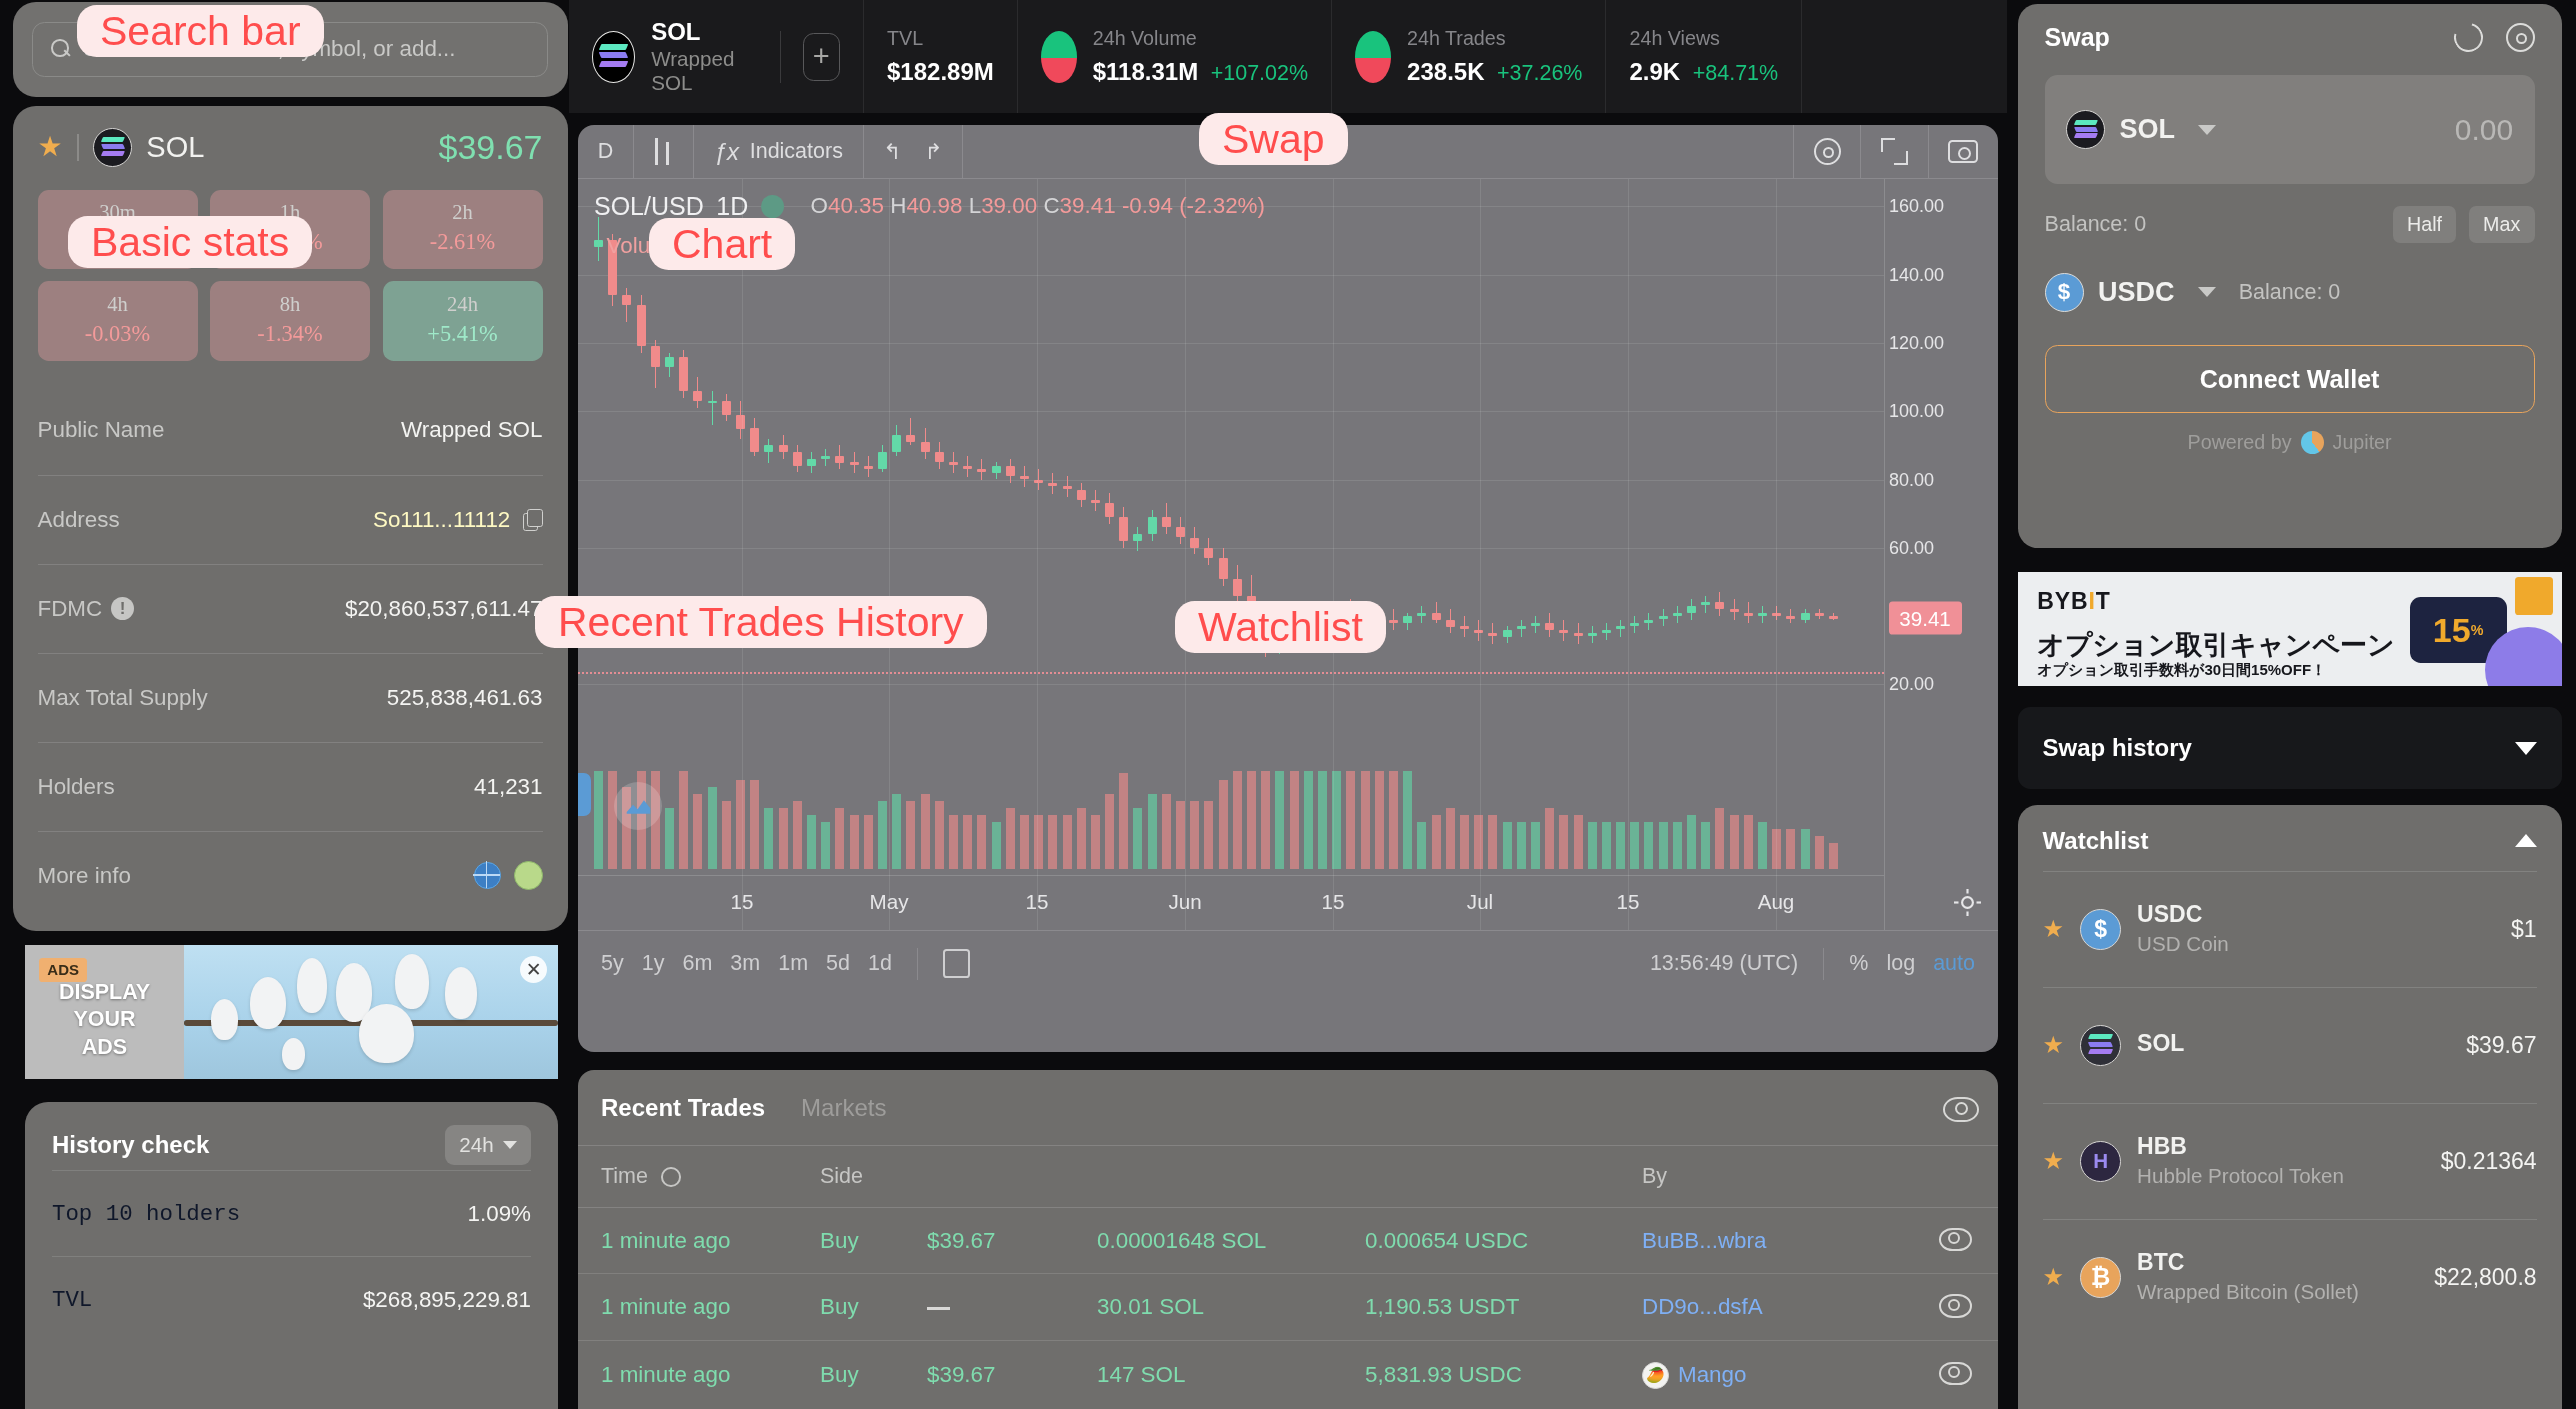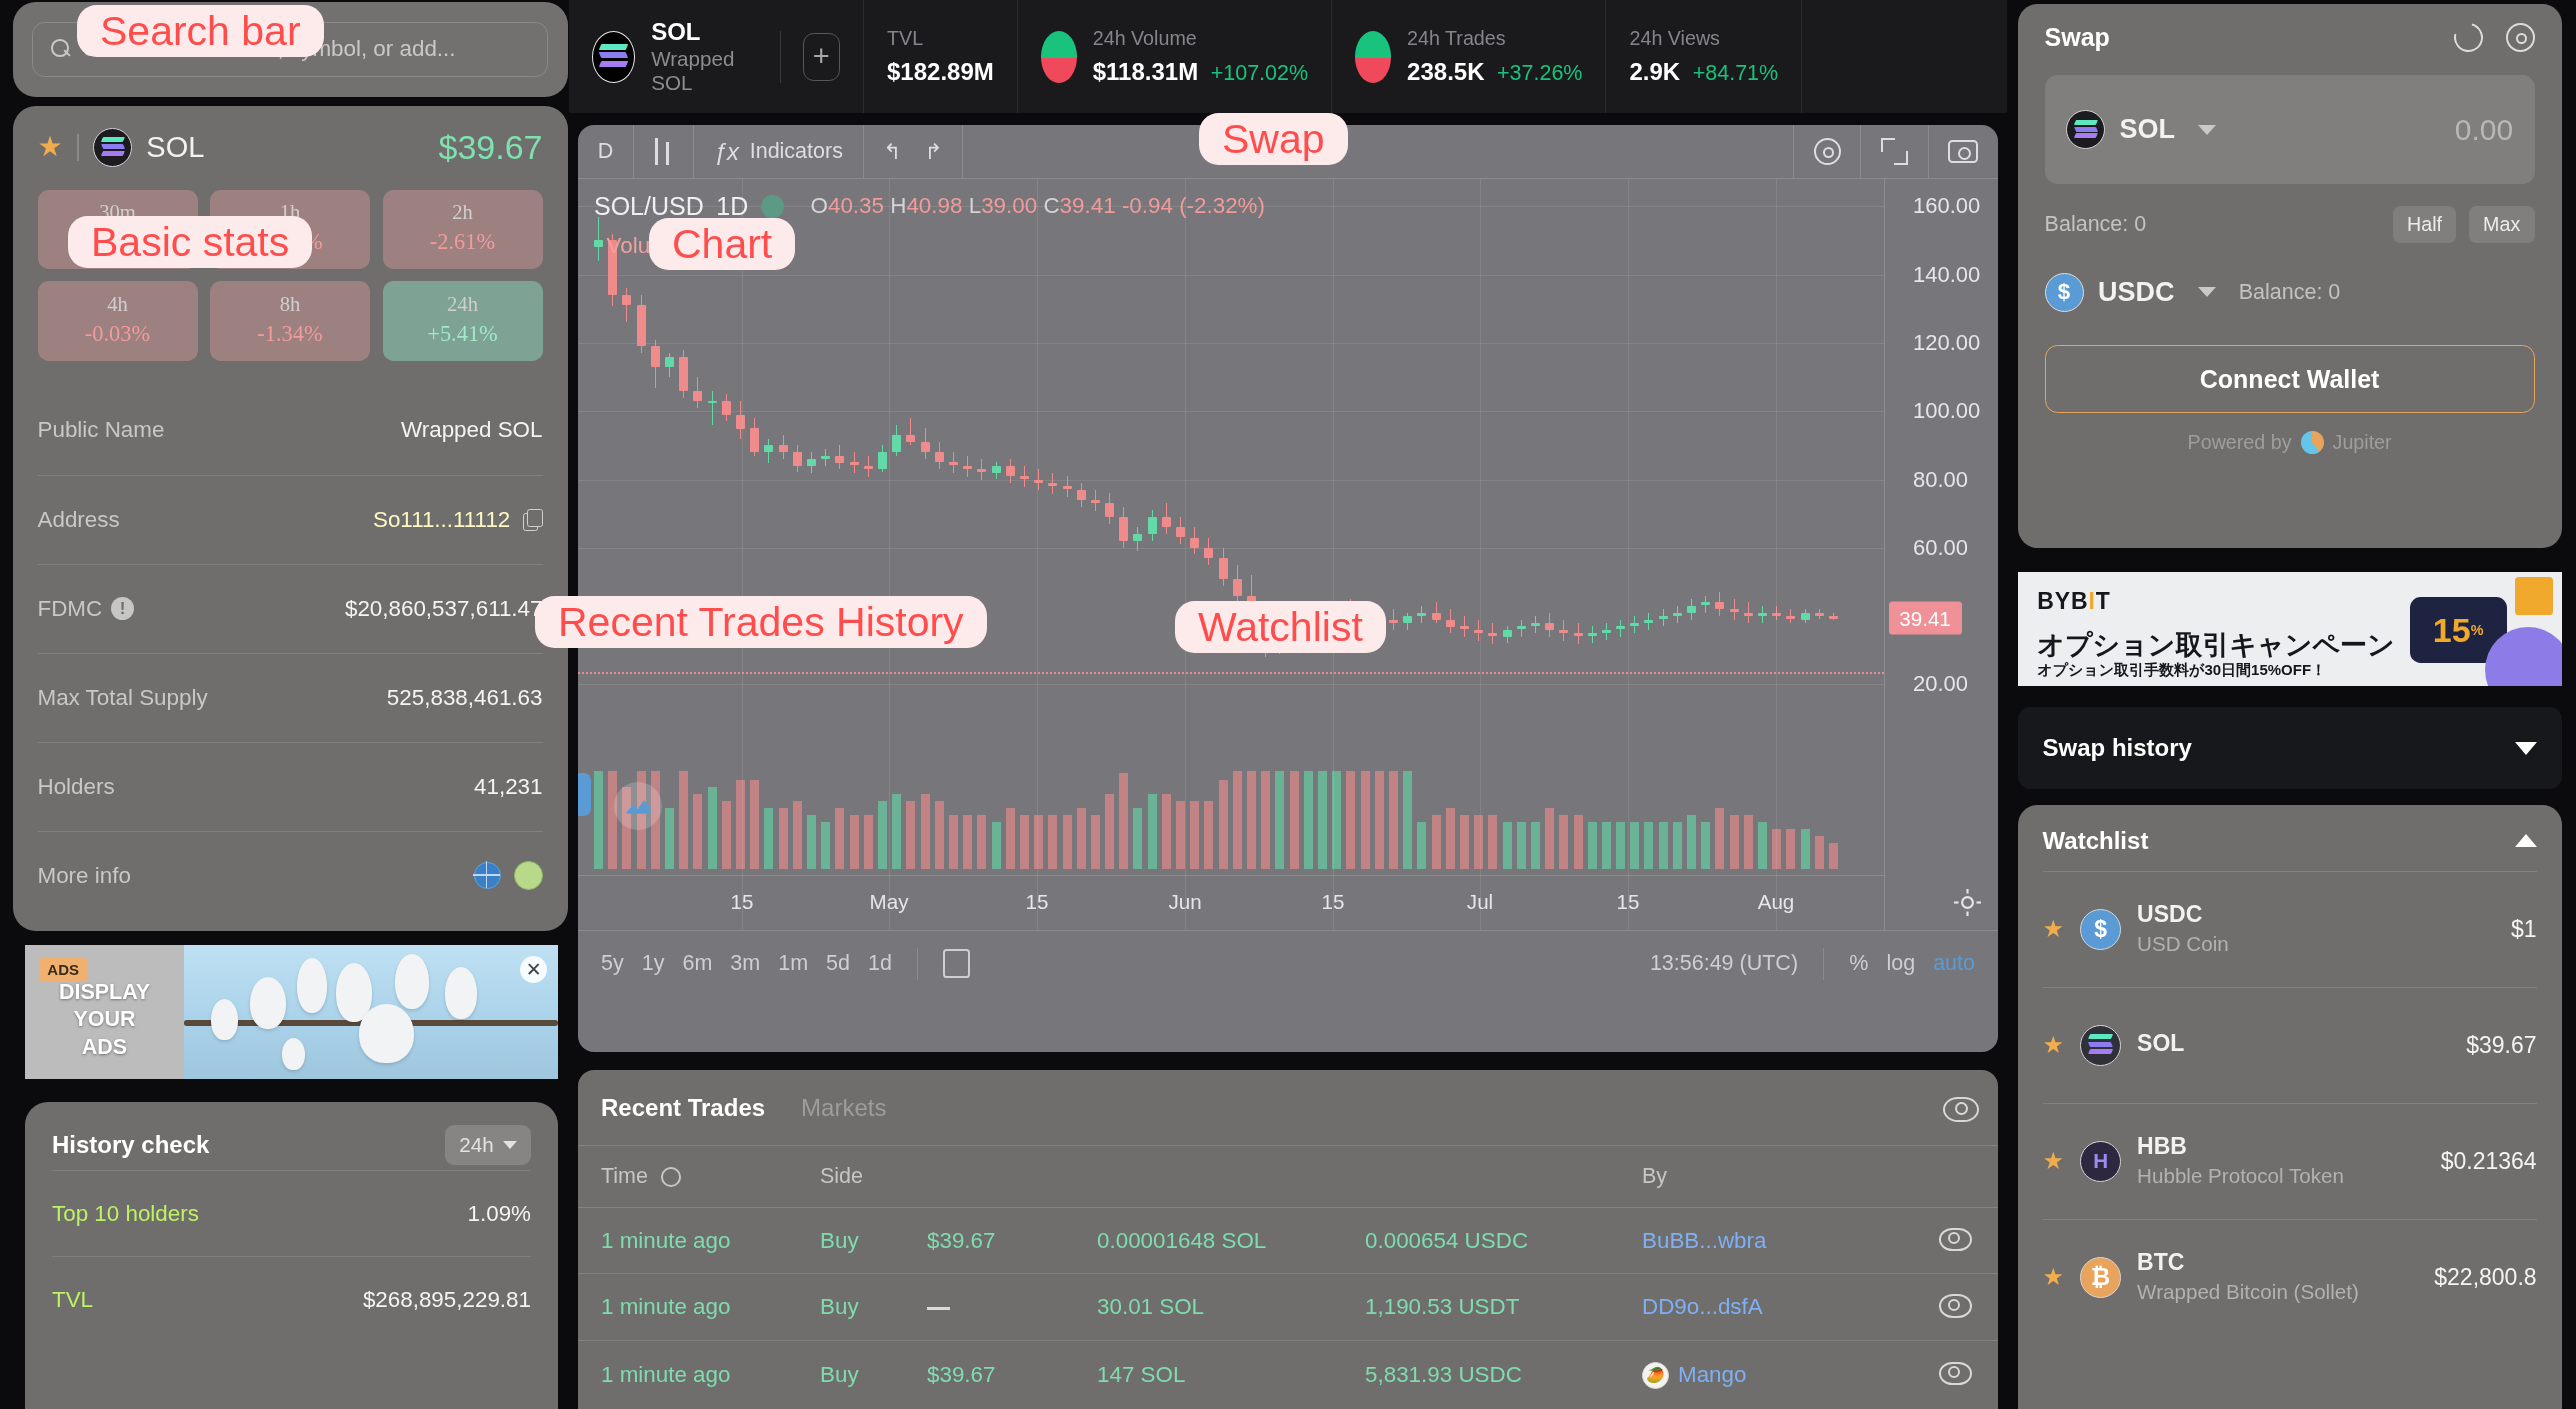--- a/index.html
+++ b/index.html
@@ -93,21 +93,21 @@
 
   .safety-card { position: absolute; left: 12.5px; top: 1102px; width: 533px; height: 308px;
     background: #6f6e6c; border-radius: 23px 23px 0 0; padding: 23px 27px 0; }
   .safety-head { display: flex; align-items: center; margin-bottom: 5.4px; }
   .safety-head h3 { font-size: 24px; color: #fff; }
   .pill { margin-left: auto; background: #868583; border-radius: 9px; padding: 8px 14.3px;
     color: #e2e2e0; font-size: 20.6px; display:flex; align-items:center; gap:9px; }
   .caret-d { width:0;height:0;border-left:7.2px solid transparent;border-right:7.2px solid transparent;border-top:8px solid #e2e2e0; }
   .srow { display:flex; align-items:center; height: 86px; font-size: 22.4px;
     border-top: 0.9px solid rgba(200,200,200,0.2); }
-  .srow .k { color: #bef264; }
+  .srow .k { color: #0f172a; font-family: Liberation Mono, monospace; }
   .srow .v { margin-left:auto; color: #f4f4f2; }
 
   
   .hdr { position: absolute; left: 569px; top: 0; width: 1438px; height: 113px;
     background: #1a1a1c; display: flex; align-items: stretch; }
   .hdr-cell { display: flex; align-items: center; padding: 0 23px; border-right: 0.9px solid #2b2b2d; }
   .hdr-tok { gap: 16px; width: 295px; }
   .hdr-coin-ic { width: 52px; height: 52px; border-radius: 50%; border: 1.8px solid #e9e9e7;
     background: #000; display:flex; align-items:center; justify-content:center; }
   .hdr-coin-ic .sol-glyph { width: 27px; height: 25px; }
@@ -154,21 +154,21 @@
   .legend .ohlc { color: #f39a9a; font-size: 22.4px; margin-left: 14.3px; }
   .legend .ohlc b { color: #d4d4d6; font-weight: 400; }
   .legend .l2 { margin-top: 12.5px; font-size: 22.4px; color: #e2e2e4; }
   .legend .l2 span { color: #f0a0a0; margin-left: 12.5px; }
 
   .plot { position: absolute; left: 0; top: 0; right: 114px; bottom: 0; }
   .grid-v { position: absolute; top: 0; bottom: 0; width: 0.9px; background: rgba(255,255,255,.10); }
   .grid-h { position: absolute; left: 0; right: 0; height: 0.9px; background: rgba(255,255,255,.10); }
   .yaxis { position: absolute; right: 0; top: 0; width: 114px; bottom: 0;
     border-left: 0.9px solid rgba(255,255,255,.16); }
-  .ytick { position: absolute; left: 28px; font-size: 22px; color: #e6e6e8; transform: translateY(-50%); }
+  .ytick { position: absolute; left: 4px; font-size: 18px; color: #e6e6e8; transform: translateY(-50%); }
   .ycur { position: absolute; left: 3.6px; transform: translateY(-50%); background: #f09097; color: #fff;
     font-size: 20.6px; padding: 4.5px 10.7px; border-radius: 3.6px; }
   .curline { position: absolute; left: 0; right: 114px; height: 0;
     border-top: 2.7px dotted #f09097; opacity: .9; }
   .candle { position: absolute; width: 9px; }
   .candle .wick { position: absolute; left: 3.6px; width: 1.8px; }
   .candle .body { position: absolute; left: 0; width: 9px; border-radius: 0.9px; }
   .up .wick, .up .body { background: #63d9a8; }
   .dn .wick, .dn .body { background: #f08b8b; }
   .vbar { position: absolute; width: 9px; bottom: 0; }

